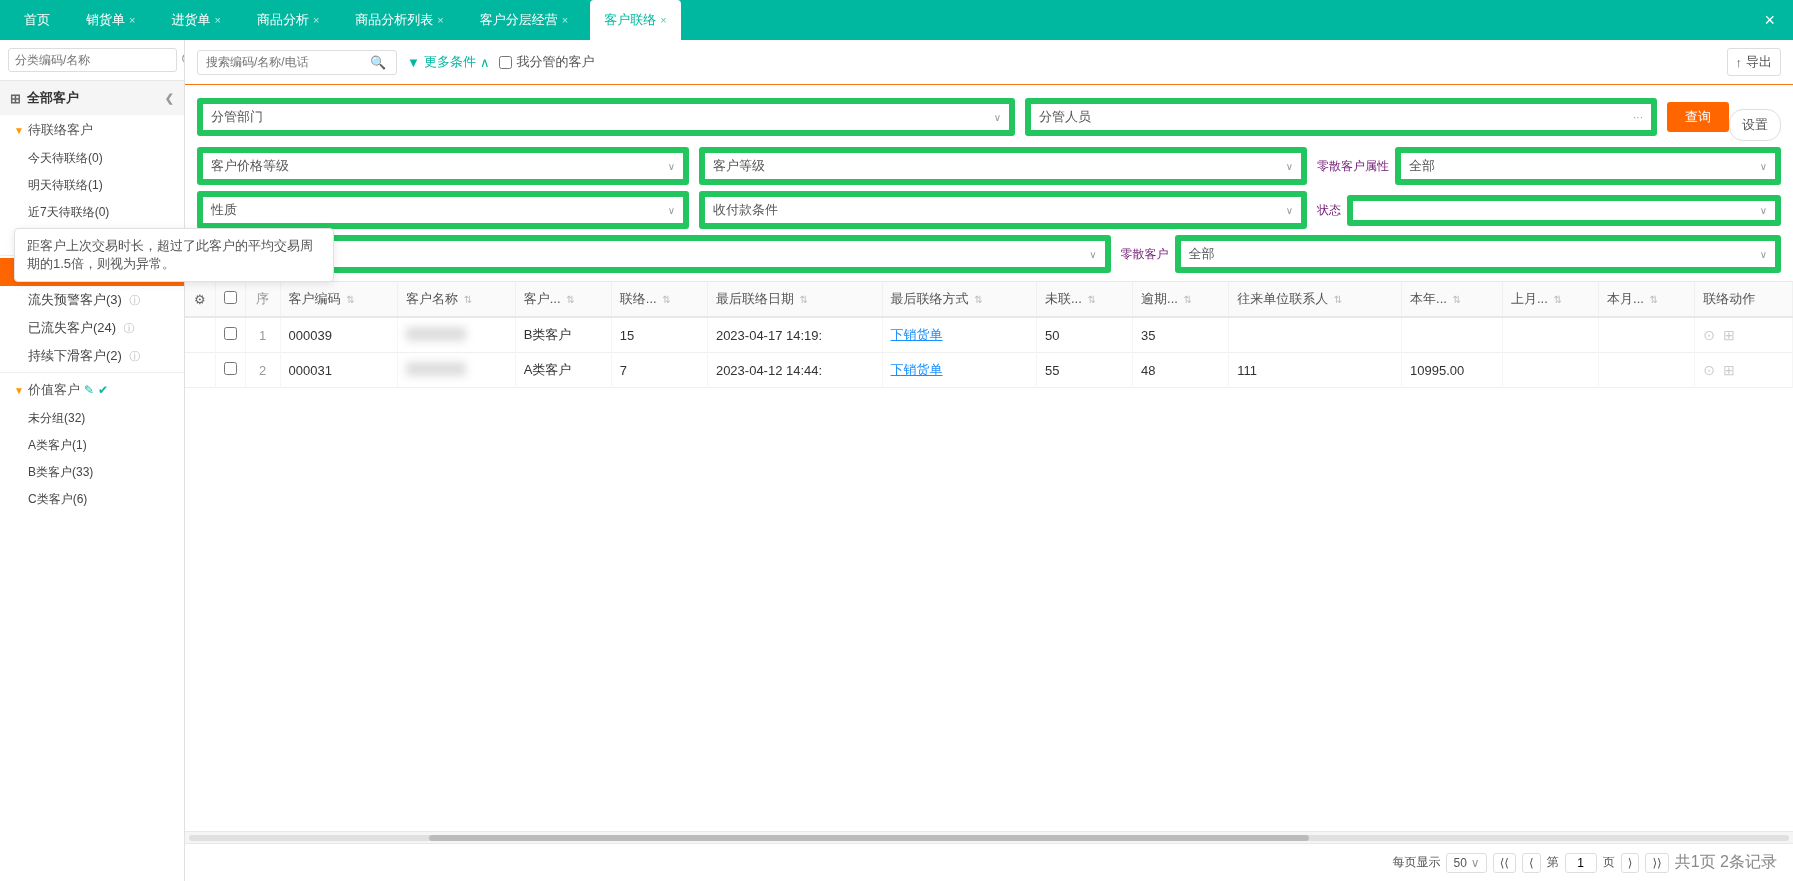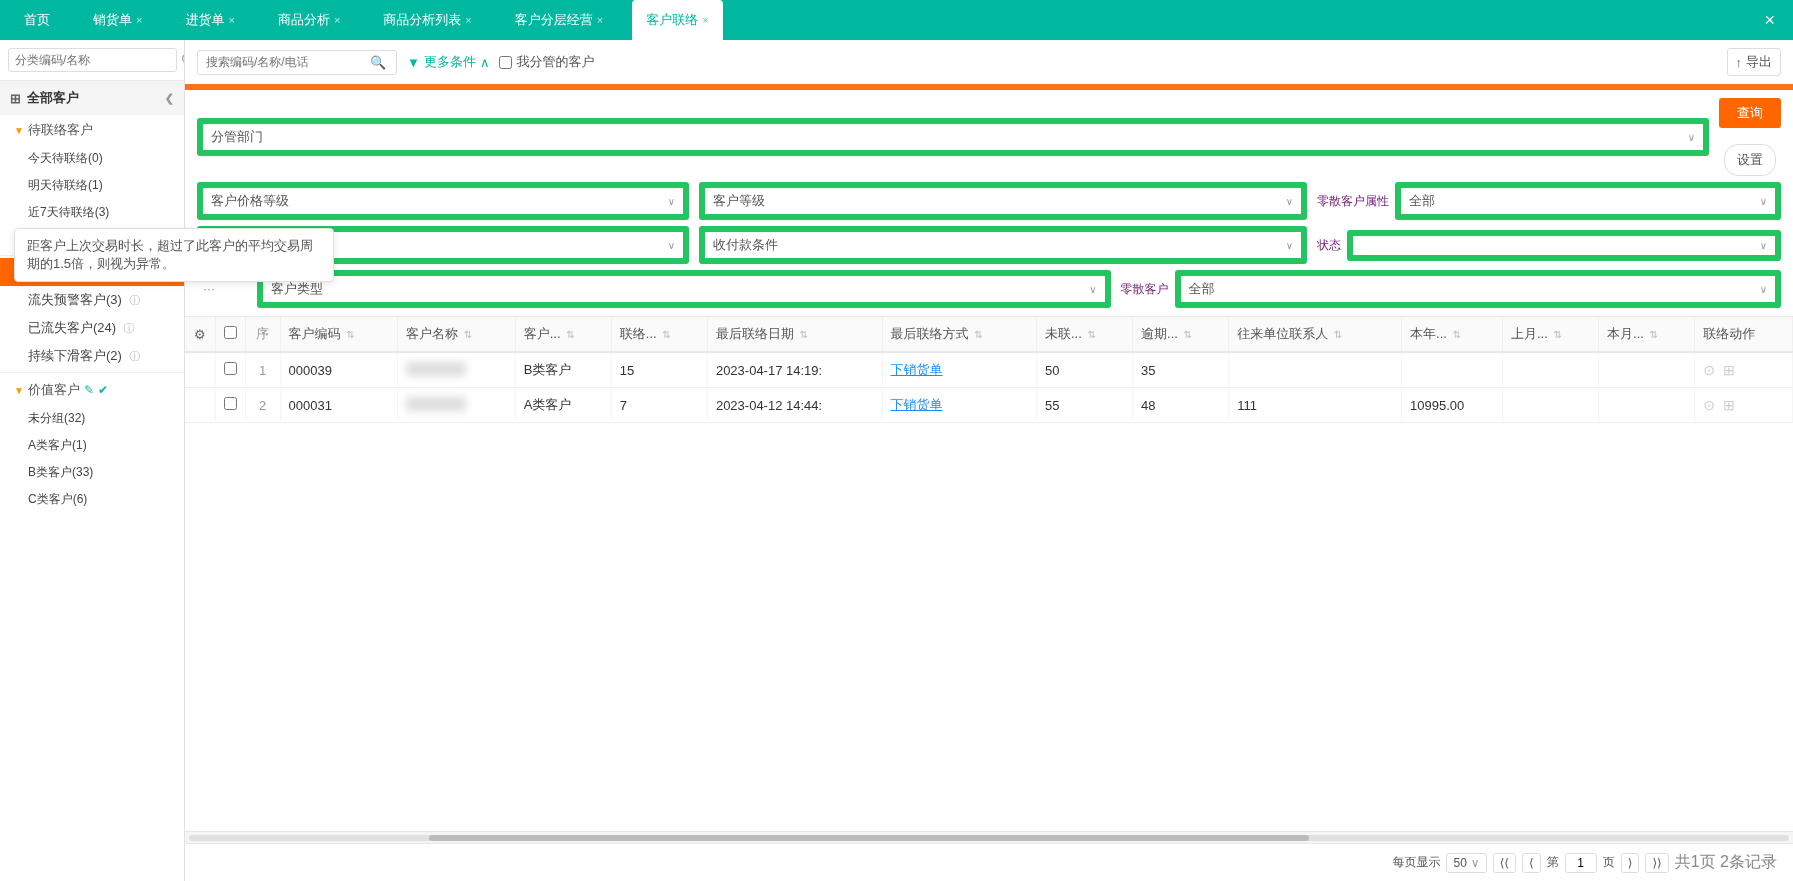--- a/index.html
+++ b/index.html
@@ -1,21 +1,21 @@
 <!DOCTYPE html>
 <html><head>
   <meta charset="utf-8">
   <style>
     * { box-sizing: border-box; margin: 0; padding: 0; font-family: 'Microsoft YaHei', Arial, sans-serif; font-size: 13px; }
     body { background: #f0f0f0; overflow: hidden; width: 1793px; height: 881px; }
 
     
     .top-nav {
       display: flex; align-items: center; background: #00b8a0; height: 40px; padding: 0 10px;
-      color: white; gap: 15px;
+      color: white; gap: 8px;
     }
     .top-nav .nav-item {
       padding: 0 14px; height: 40px; display: flex; align-items: center; cursor: pointer;
       color: white; white-space: nowrap; font-size: 13px;
     }
     .top-nav .nav-item.active { background: white; color: #00b8a0; border-radius: 4px 4px 0 0; }
     .top-nav .close-btn { margin-left: 4px; font-size: 11px; opacity: 0.7; }
     .top-nav .spacer { flex: 1; }
     .top-nav .top-close { color: white; font-size: 18px; cursor: pointer; padding: 0 8px; }
 
@@ -56,21 +56,21 @@
     .sidebar-group2-header .triangle { margin-right: 4px; color: #f90; font-size: 10px; }
     .edit-icon { color: #00b8a0; cursor: pointer; margin-left: 4px; font-size: 12px; }
 
     
     .content-area {
       flex: 1; display: flex; flex-direction: column; background: #f5f5f5; overflow: hidden;
     }
 
     
     .filter-bar {
-      background: white; padding: 8px 12px; border-bottom: 6px solid #f97316;
+      background: white; padding: 8px 12px; border-bottom: 1px solid #f97316;
       display: flex; align-items: center; gap: 10px;
     }
     .filter-search {
       display: flex; align-items: center; border: 1px solid #ddd; border-radius: 3px;
       padding: 4px 8px; gap: 4px; min-width: 200px;
     }
     .filter-search input { border: none; outline: none; font-size: 12px; color: #666; min-width: 160px; }
     .filter-search .icon { color: #00b8a0; }
     .more-conditions {
       display: flex; align-items: center; gap: 4px; color: #00b8a0; cursor: pointer; font-size: 12px; white-space: nowrap;
@@ -103,21 +103,21 @@
     .filter-select span { color: #555; }
     .filter-select .arrow { color: #999; font-size: 10px; }
     .query-btn {
       background: #f60; color: white; border: none; border-radius: 3px;
       padding: 6px 18px; cursor: pointer; font-size: 13px; white-space: nowrap;
     }
     .settings-btn {
       background: white; color: #555; border: 1px solid #ddd; border-radius: 14px;
       padding: 6px 12px; cursor: pointer; font-size: 13px; white-space: nowrap; margin-top: 16px;
     }
-    .filter-actions { display: flex; flex-direction: column; gap: 0; align-items: center; }
+    .filter-actions { display: flex; flex-direction: row; gap: 0; align-items: center; }
     .more-btn {
       color: #999; cursor: pointer; font-size: 12px; padding: 4px 6px; display: flex; align-items: center;
     }
 
     
     .tooltip-box {
       position: absolute; top: 228px; left: 14px; z-index: 100;
       background: white; border: 1px solid #e0e0e0; border-radius: 4px;
       padding: 8px 12px; max-width: 320px; font-size: 12px; color: #555;
       box-shadow: 0 2px 8px rgba(0,0,0,0.1);
@@ -233,21 +233,21 @@
         <span class="icon">⊞</span>
         <span>全部客户</span>
         <span class="collapse-btn">❮</span>
       </div>
       <div class="sidebar-group-header">
         <span class="triangle">▼</span>
         <span>待联络客户</span>
       </div>
       <div class="sidebar-item">今天待联络(0)</div>
       <div class="sidebar-item">明天待联络(1)</div>
-      <div class="sidebar-item">近7天待联络(3)</div>
+      <div class="sidebar-item">近7天待联络(0)</div>
       <div class="sidebar-item">逾期未联络(30)</div>
       <hr class="sidebar-divider">
       <div class="sidebar-item active-orange">
         <span>回购异常客户(2)</span>
         <span style="margin-left:4px;font-size:11px;opacity:0.8">ⓘ</span>
       </div>
       <div class="sidebar-item">
         <span>流失预警客户(3)</span>
         <span style="margin-left:4px;font-size:11px;color:#bbb">ⓘ</span>
       </div>
@@ -294,20 +294,26 @@
         <span>导出</span>
       </div>
     </div>
 
     <div class="advanced-filter">
 
       <div class="filter-row">
         <div class="filter-select" style="flex:1.5">
           <span>分管部门</span>
           <span class="arrow">∨</span>
+        </div>
+        <div class="filter-field-inline" style="flex:1.2">
+          <div class="filter-select" style="flex:1">
+            <span>分管人员</span>
+            <span class="arrow">···</span>
+          </div>
         </div>
         <div class="filter-actions">
           <button class="query-btn">查询</button>
           <button class="settings-btn">设置</button>
         </div>
       </div>
 
       <div class="filter-row">
         <div class="filter-select" style="flex:1.2">
           <span>客户价格等级</span>

